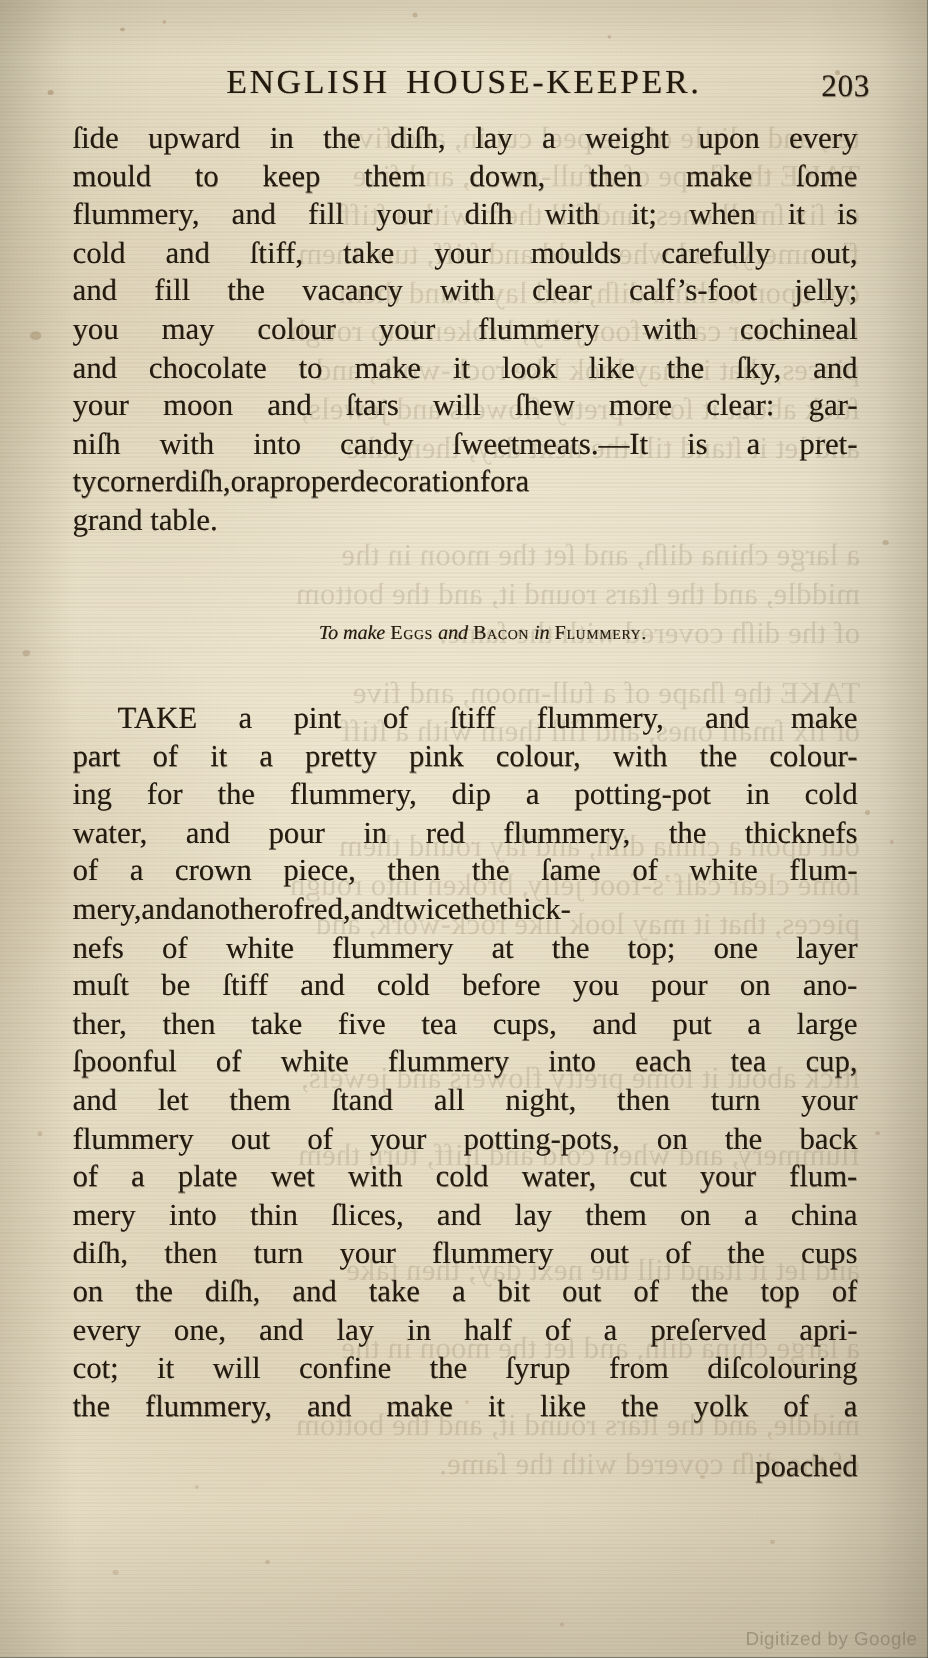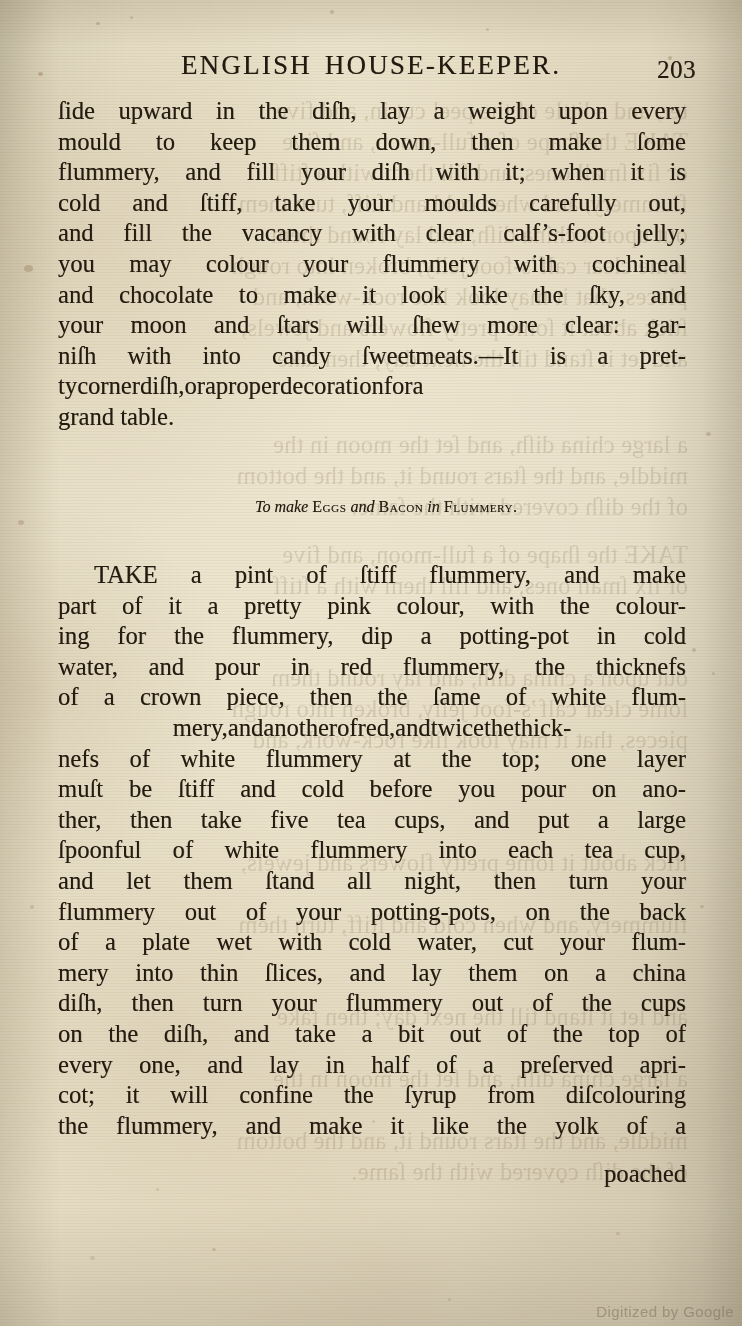--- a/index.html
+++ b/index.html
@@ -428,21 +428,21 @@
           <span>a</span>
           <span>crown</span>
           <span>piece,</span>
           <span>then</span>
           <span>the</span>
           <span>ſame</span>
           <span>of</span>
           <span>white</span>
           <span>flum-</span>
         </div>
-      <div class="line" style="display: flex; justify-content: center;">
+      <div class="line" style="display: flex; justify-content: flex-start;">
           <span>mery,</span>
           <span>and</span>
           <span>another</span>
           <span>of</span>
           <span>red,</span>
           <span>and</span>
           <span>twice</span>
           <span>the</span>
           <span>thick-</span>
         </div>

